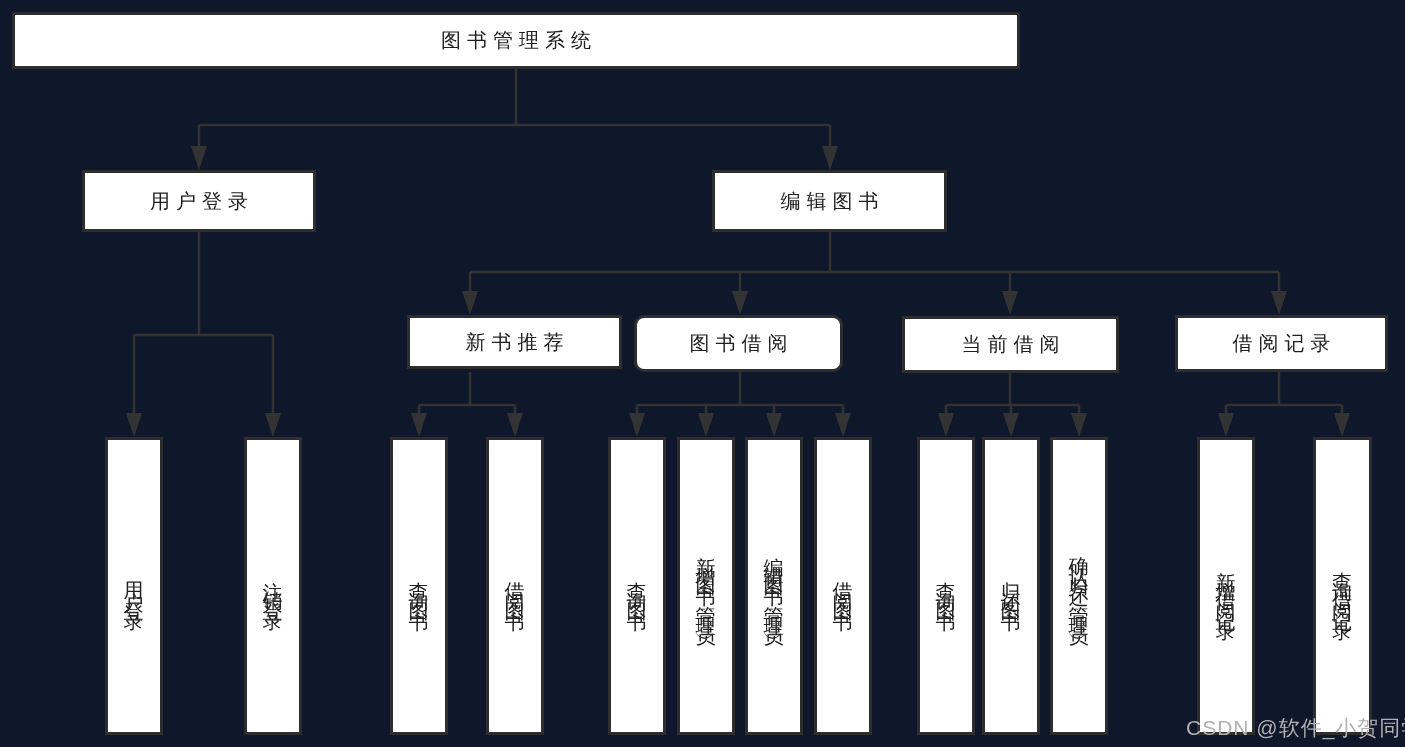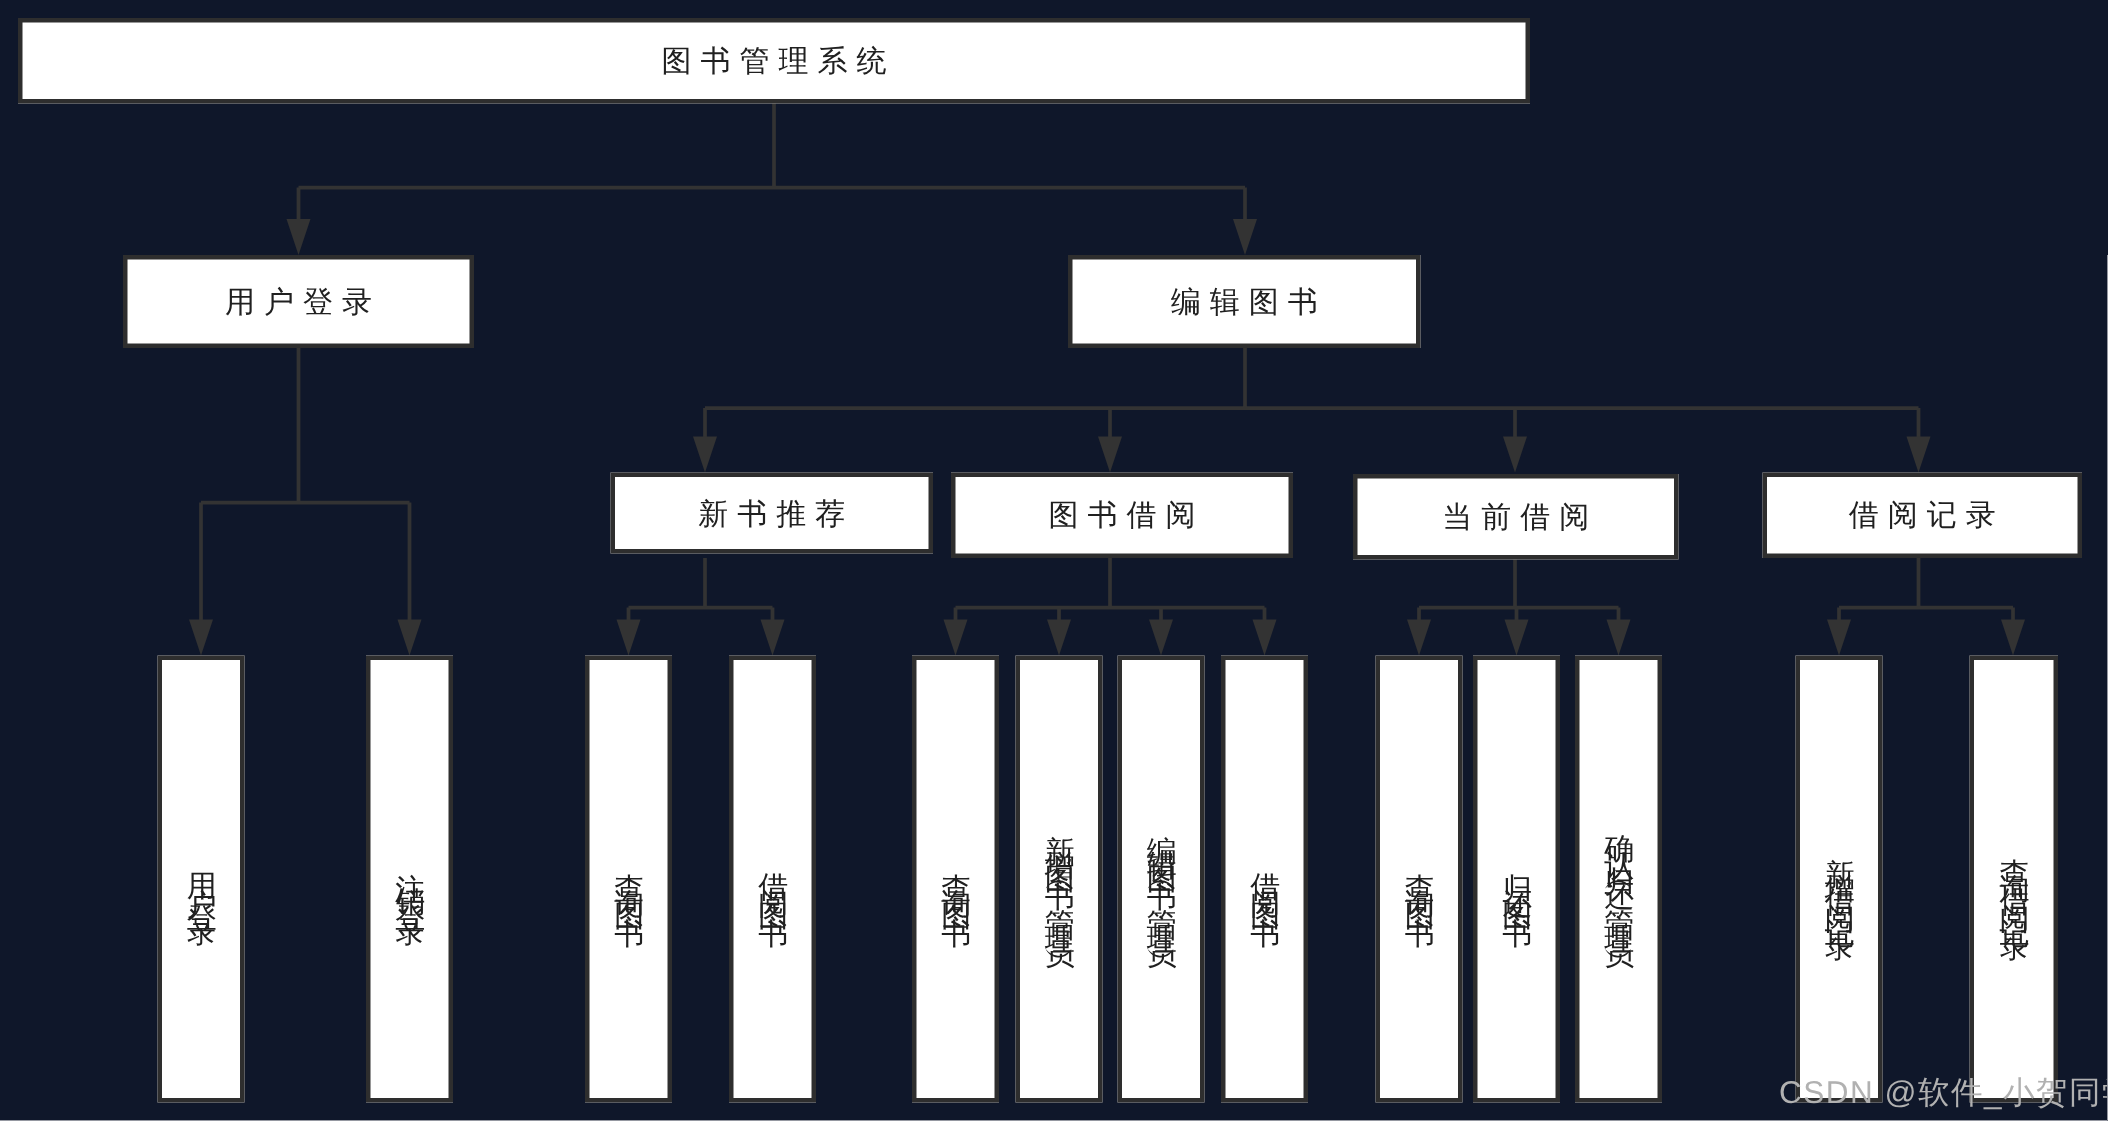--- a/index.html
+++ b/index.html
@@ -88,21 +88,21 @@
       <polygon points="1342,437 1334,413 1350,413"></polygon>
     </g>
   </svg>
 
   <div class="node" style="left:12px;top:12px;width:1008px;height:57px;">图书管理系统</div>
 
   <div class="node" style="left:82px;top:170px;width:234px;height:62px;">用户登录</div>
   <div class="node" style="left:712px;top:170px;width:235px;height:62px;">编辑图书</div>
 
   <div class="node" style="left:363px;top:315px;width:215px;height:54px;margin-left:44px;">新书推荐</div>
-  <div class="node" style="left:634px;top:315px;width:228px;height:57px;">图书借阅</div>
+  <div class="node" style="left:634px;top:315px;width:209px;height:57px;border-radius:10px;">图书借阅</div>
   <div class="node" style="left:902px;top:316px;width:217px;height:57px;">当前借阅</div>
   <div class="node" style="left:1175px;top:315px;width:213px;height:57px;text-align:center;">借阅记录</div>
 
   <div class="vnode" style="left:105px;top:437px;width:58px;height:298px;">
     <span>用户登录</span>
   </div>
   <div class="vnode" style="left:244px;top:437px;width:58px;height:298px;">
     <span>注销登录</span>
   </div>
 

